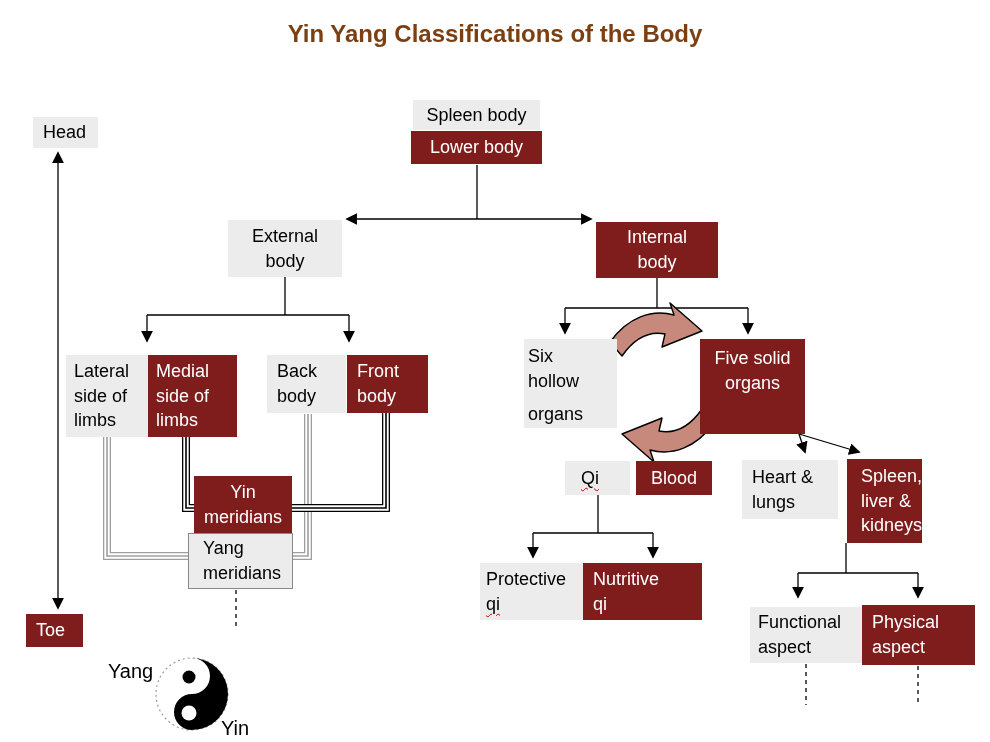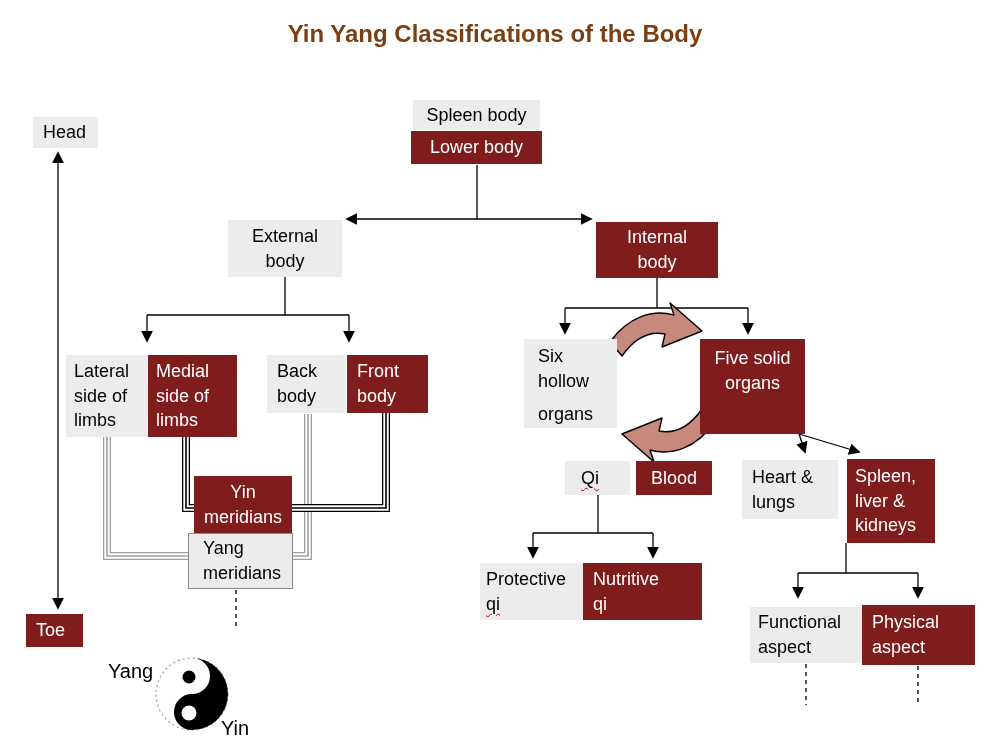--- a/index.html
+++ b/index.html
@@ -23,29 +23,29 @@
   .n-upper{left:413px;top:100px;width:127px;height:30px;}
   .n-lower{left:411px;top:131px;width:131px;height:33px;}
   .n-external{left:228px;top:220px;width:114px;height:57px;}
   .n-internal{left:596px;top:222px;width:122px;height:56px;}
   .n-lateral{left:66px;top:355px;width:82px;height:82px;padding-left:8px;}
   .n-medial{left:148px;top:355px;width:89px;height:82px;padding-left:8px;}
   .n-back{left:267px;top:355px;width:79px;height:58px;padding-left:10px;}
   .n-front{left:347px;top:355px;width:81px;height:58px;padding-left:10px;}
   .n-yinmer{left:194px;top:476px;width:98px;height:57px;}
   .n-yangmer{left:188px;top:533px;width:105px;height:56px;padding-left:14px;border:1px solid #888;}
-  .n-sixhollow{left:524px;top:339px;width:93px;height:89px;padding-left:14px;padding-top:5px;flex-direction:column;align-items:flex-start;justify-content:flex-start;}
+  .n-sixhollow{left:524px;top:339px;width:93px;height:89px;padding-left:4px;padding-top:5px;flex-direction:column;align-items:flex-start;justify-content:flex-start;}
   .n-sixhollow .gap{margin-top:8px;}
   .n-fivesolid{left:700px;top:339px;width:105px;height:95px;padding-top:7px;}
   .n-qi{left:565px;top:461px;width:65px;height:34px;padding-left:16px;}
   .n-blood{left:636px;top:461px;width:76px;height:34px;}
   .n-protqi{left:480px;top:563px;width:103px;height:57px;padding-left:6px;flex-direction:column;align-items:flex-start;justify-content:center;}
   .n-nutqi{left:583px;top:563px;width:119px;height:57px;padding-left:10px;flex-direction:column;align-items:flex-start;justify-content:center;}
   .n-heart{left:742px;top:460px;width:96px;height:59px;padding-left:10px;}
-  .n-spleen{left:847px;top:459px;width:88px;height:84px;padding-left:8px;}
+  .n-spleen{left:847px;top:459px;width:75px;height:84px;padding-left:14px;}
   .n-functional{left:750px;top:607px;width:112px;height:56px;padding-left:8px;}
   .n-physical{left:862px;top:605px;width:113px;height:60px;padding-left:10px;}
   .yang-lbl{left:108px;top:660px;}
   .yin-lbl{left:221px;top:717px;}
 </style>
 </head>
 <body>
 
 <div class="stage">
 

